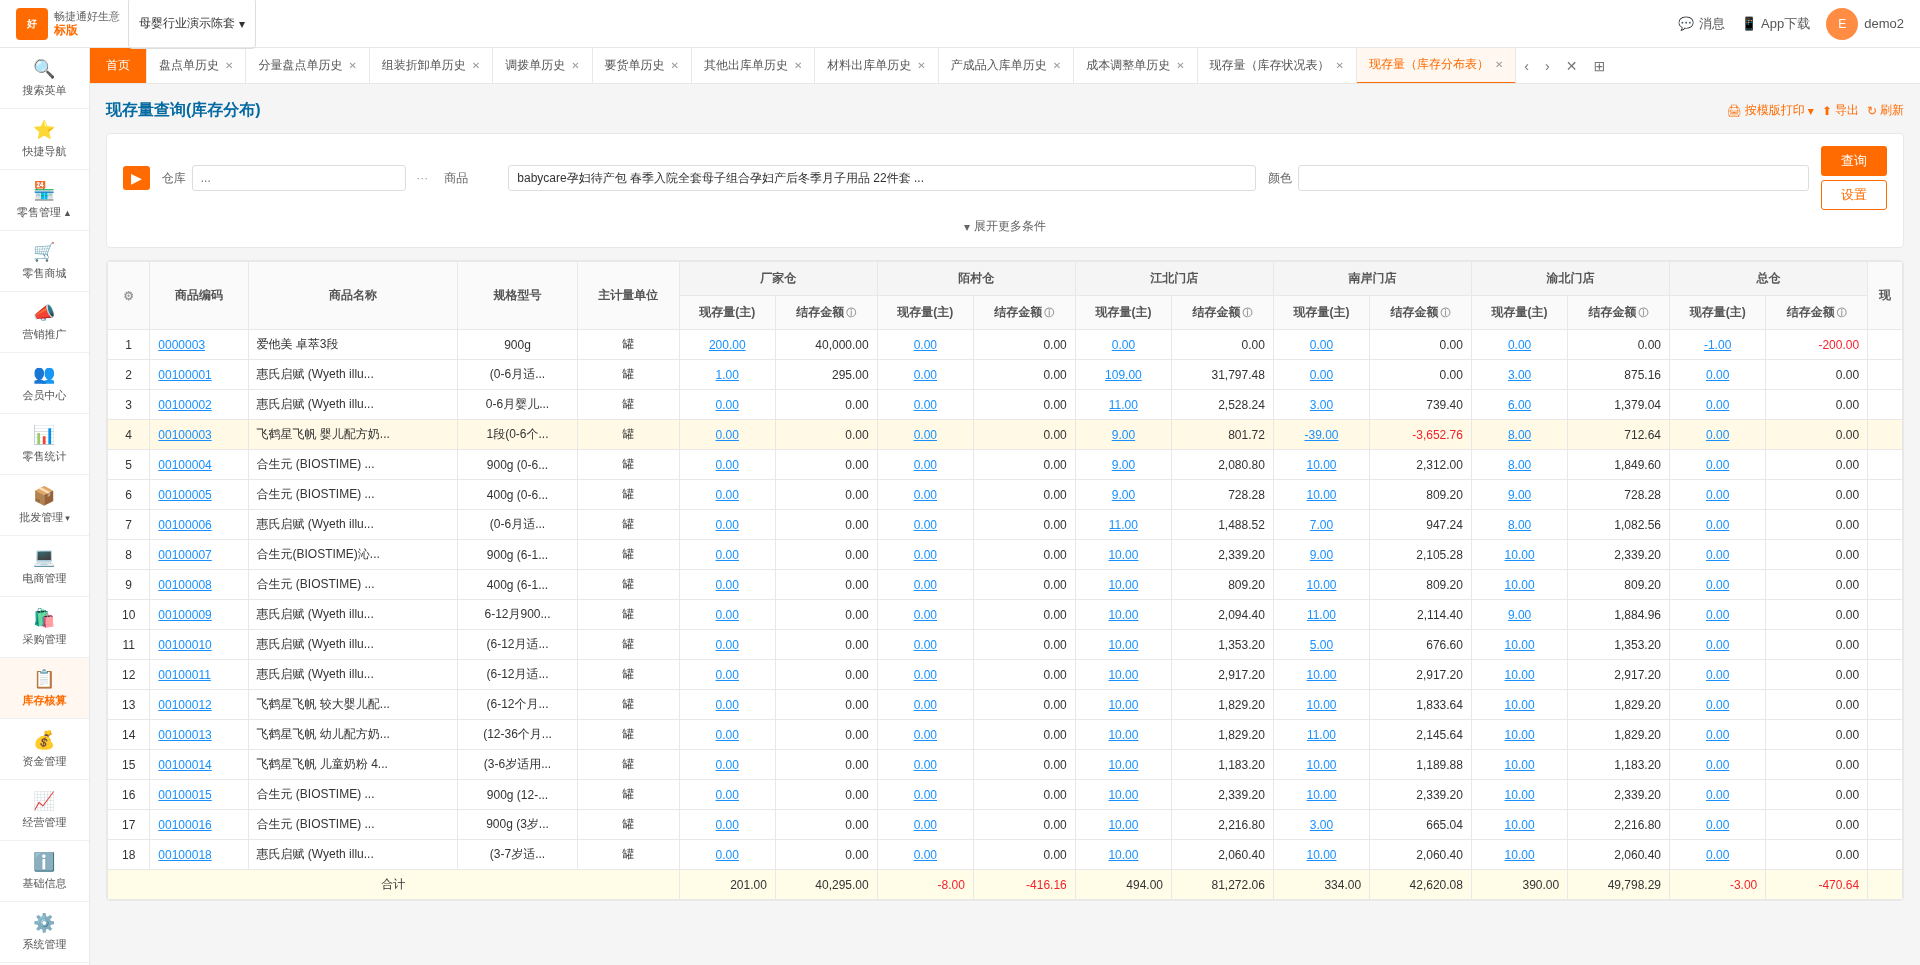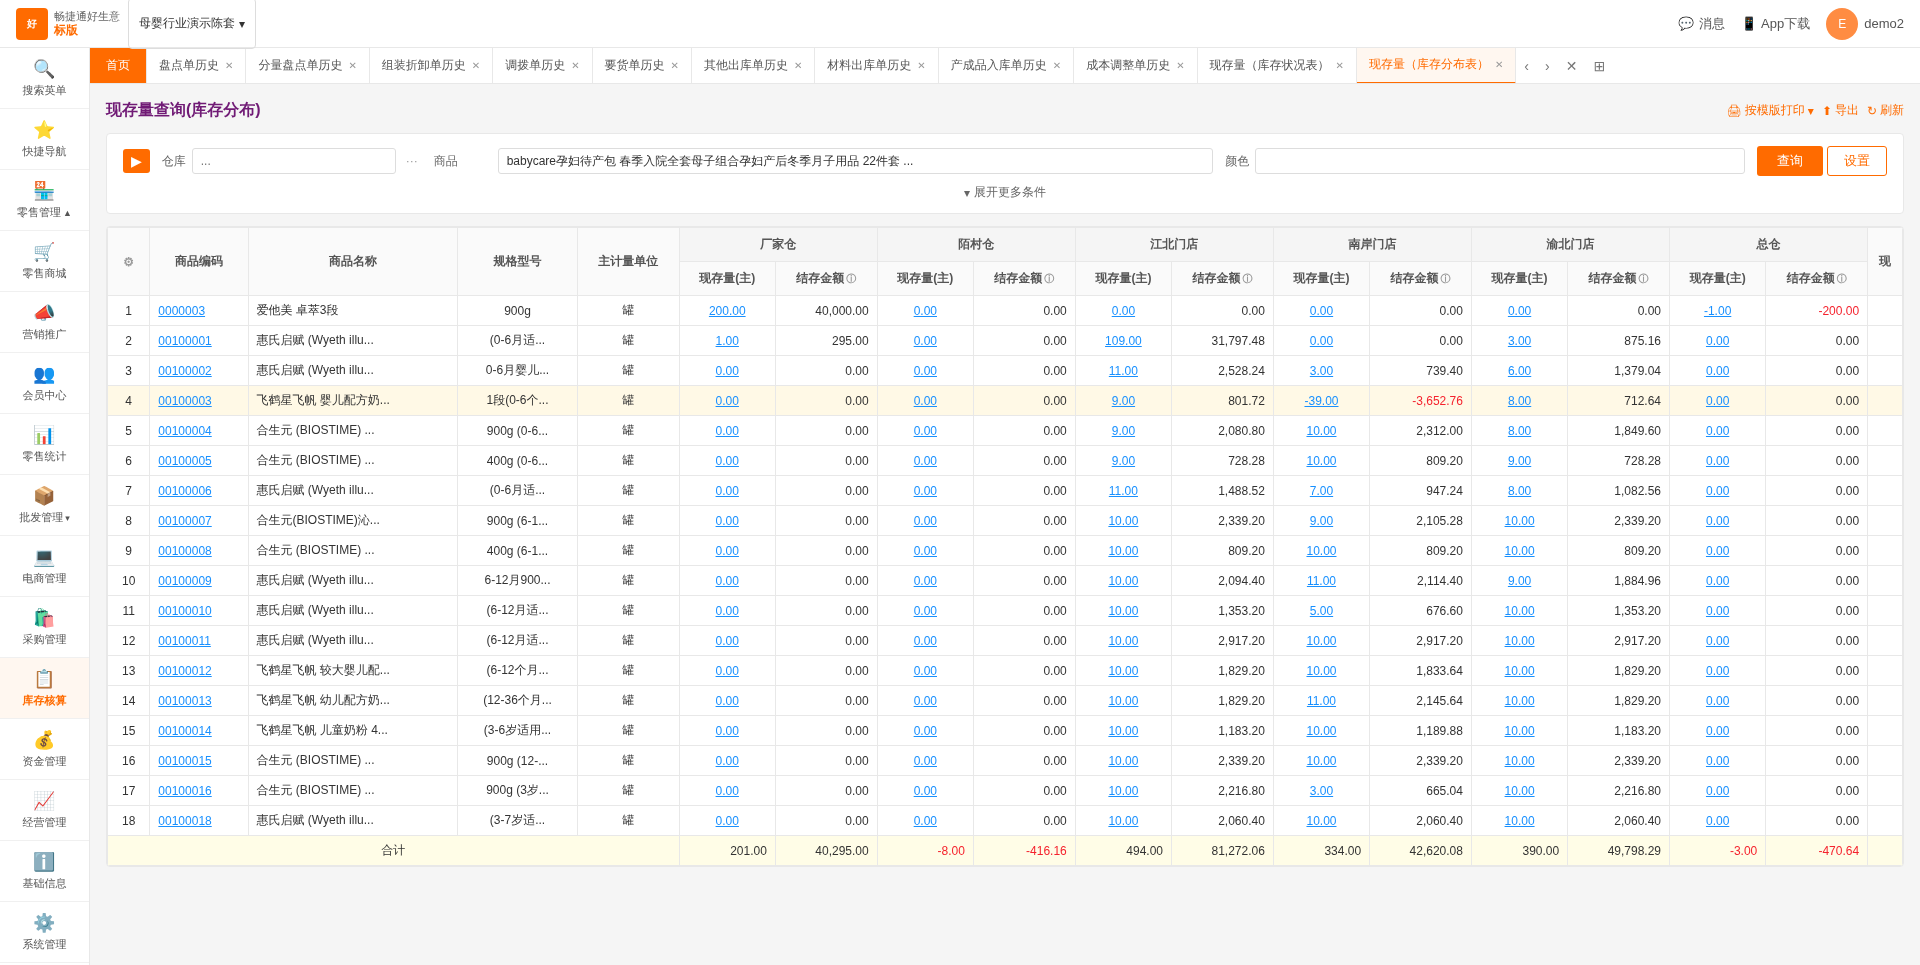--- a/index.html
+++ b/index.html
@@ -94,21 +94,21 @@
     
     .page-content { flex: 1; overflow-y: auto; padding: 16px; background: #f5f5f5; }
 
     
     .page-header {
       display: flex;
       align-items: center;
       justify-content: space-between;
       margin-bottom: 12px;
     }
-    .page-title { font-size: 16px; font-weight: bold; color: #701a75; }
+    .page-title { font-size: 16px; font-weight: bold; color: #0369a1; }
     .page-actions { display: flex; align-items: center; gap: 8px; }
     .btn-link { color: #ff6b00; cursor: pointer; font-size: 12px; display: flex; align-items: center; gap: 3px; text-decoration: none; }
 
     
     .search-area {
       background: #fff;
       border: 1px solid #e8e8e8;
       border-radius: 4px;
       padding: 12px 16px;
       margin-bottom: 12px;
@@ -406,21 +406,21 @@
             <span class="dots-btn">···</span>
           </div>
           <div class="search-field" style="flex:3;gap:40px;">
             <span class="search-label">商品</span>
             <input class="search-input search-input-wide" type="text" value="babycare孕妇待产包 春季入院全套母子组合孕妇产后冬季月子用品 22件套 ..." style="">
           </div>
           <div class="search-field" style="flex:2;justify-content:space-between;">
             <span class="search-label">颜色</span>
             <input class="search-input search-input-color" type="text" value="" style="">
           </div>
-          <div style="display:flex;flex-direction:row;gap:4px;">
+          <div style="display:flex;flex-direction:column;gap:4px;">
             <button class="btn-query">查询</button>
             <button class="btn-setting">设置</button>
           </div>
         </div>
         <div class="expand-more">
           <span>▾</span>
           <span>展开更多条件</span>
         </div>
       </div>
 

